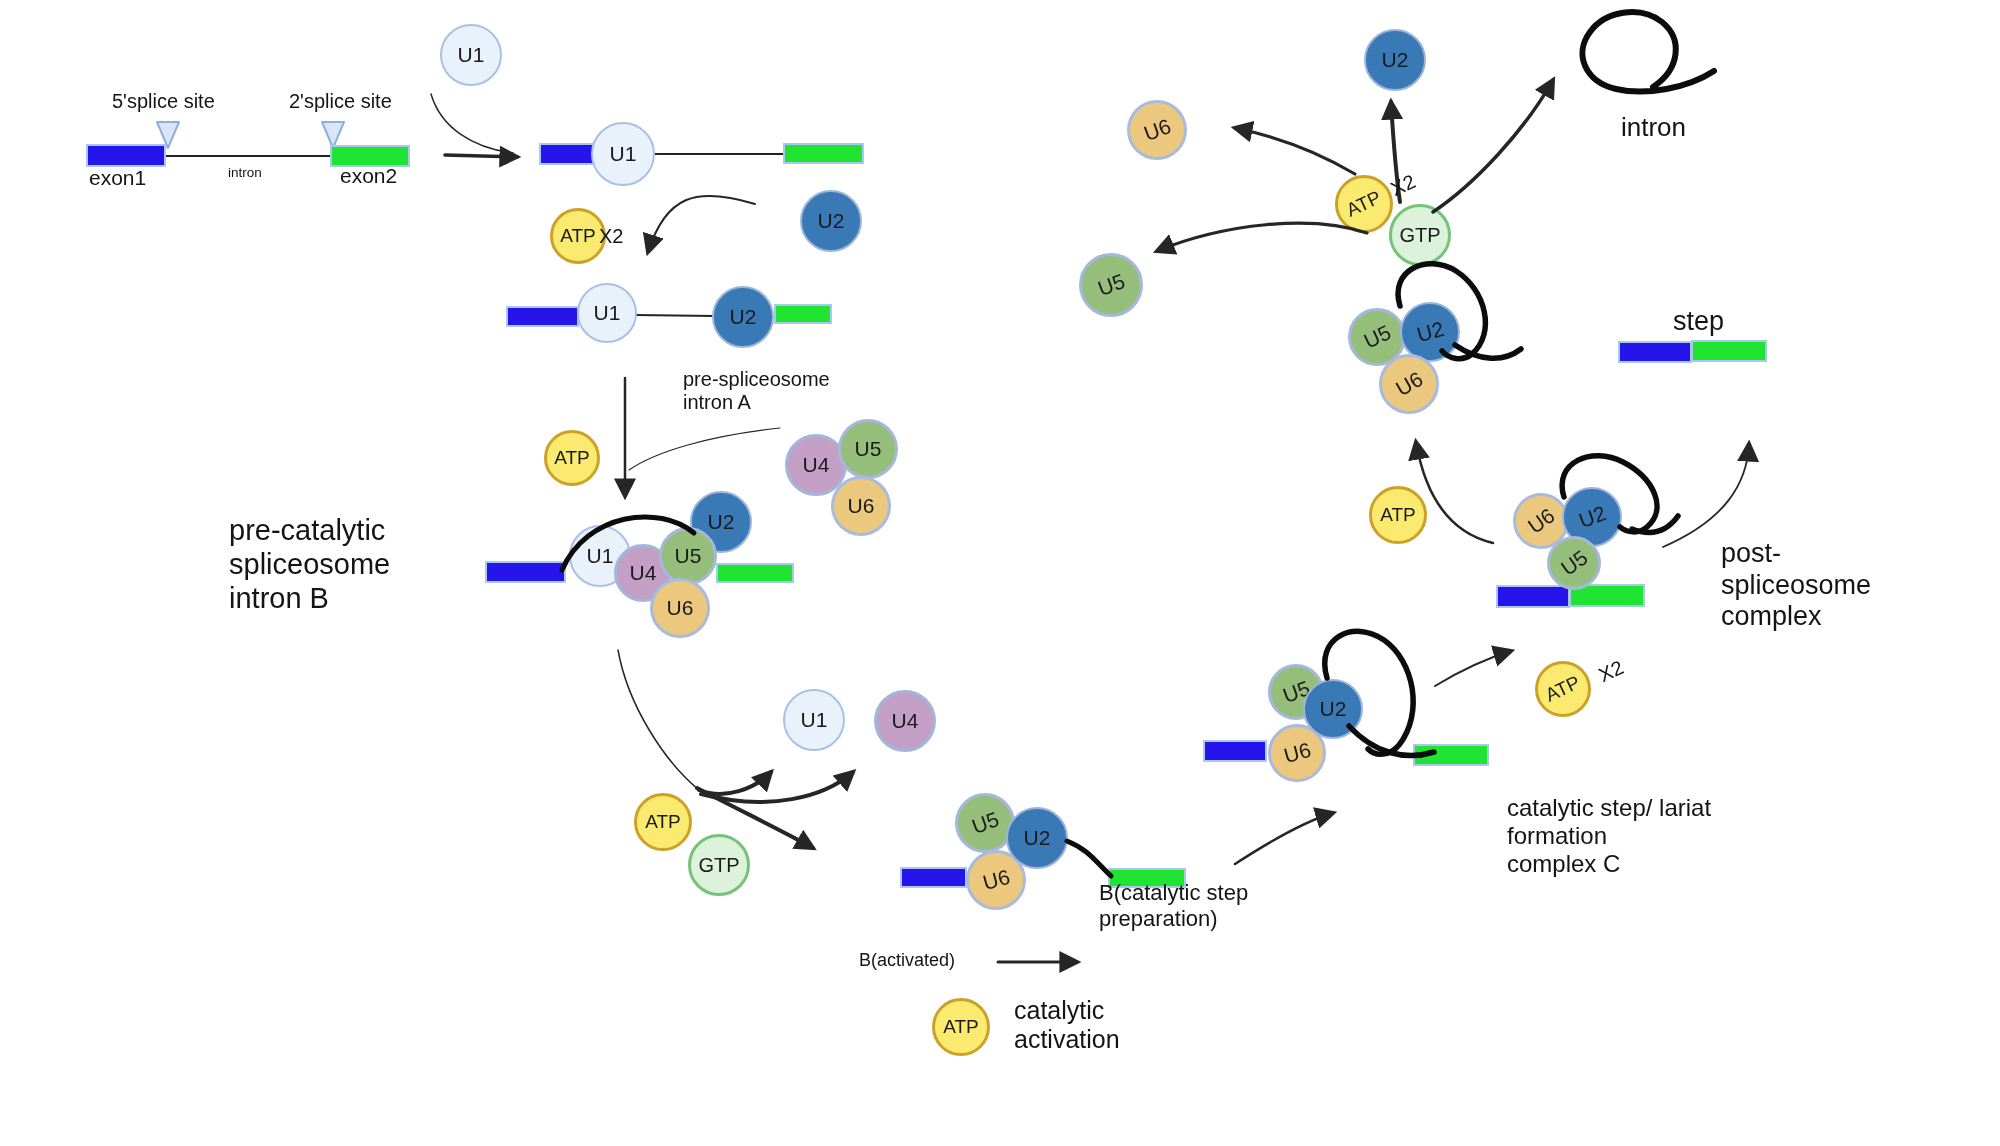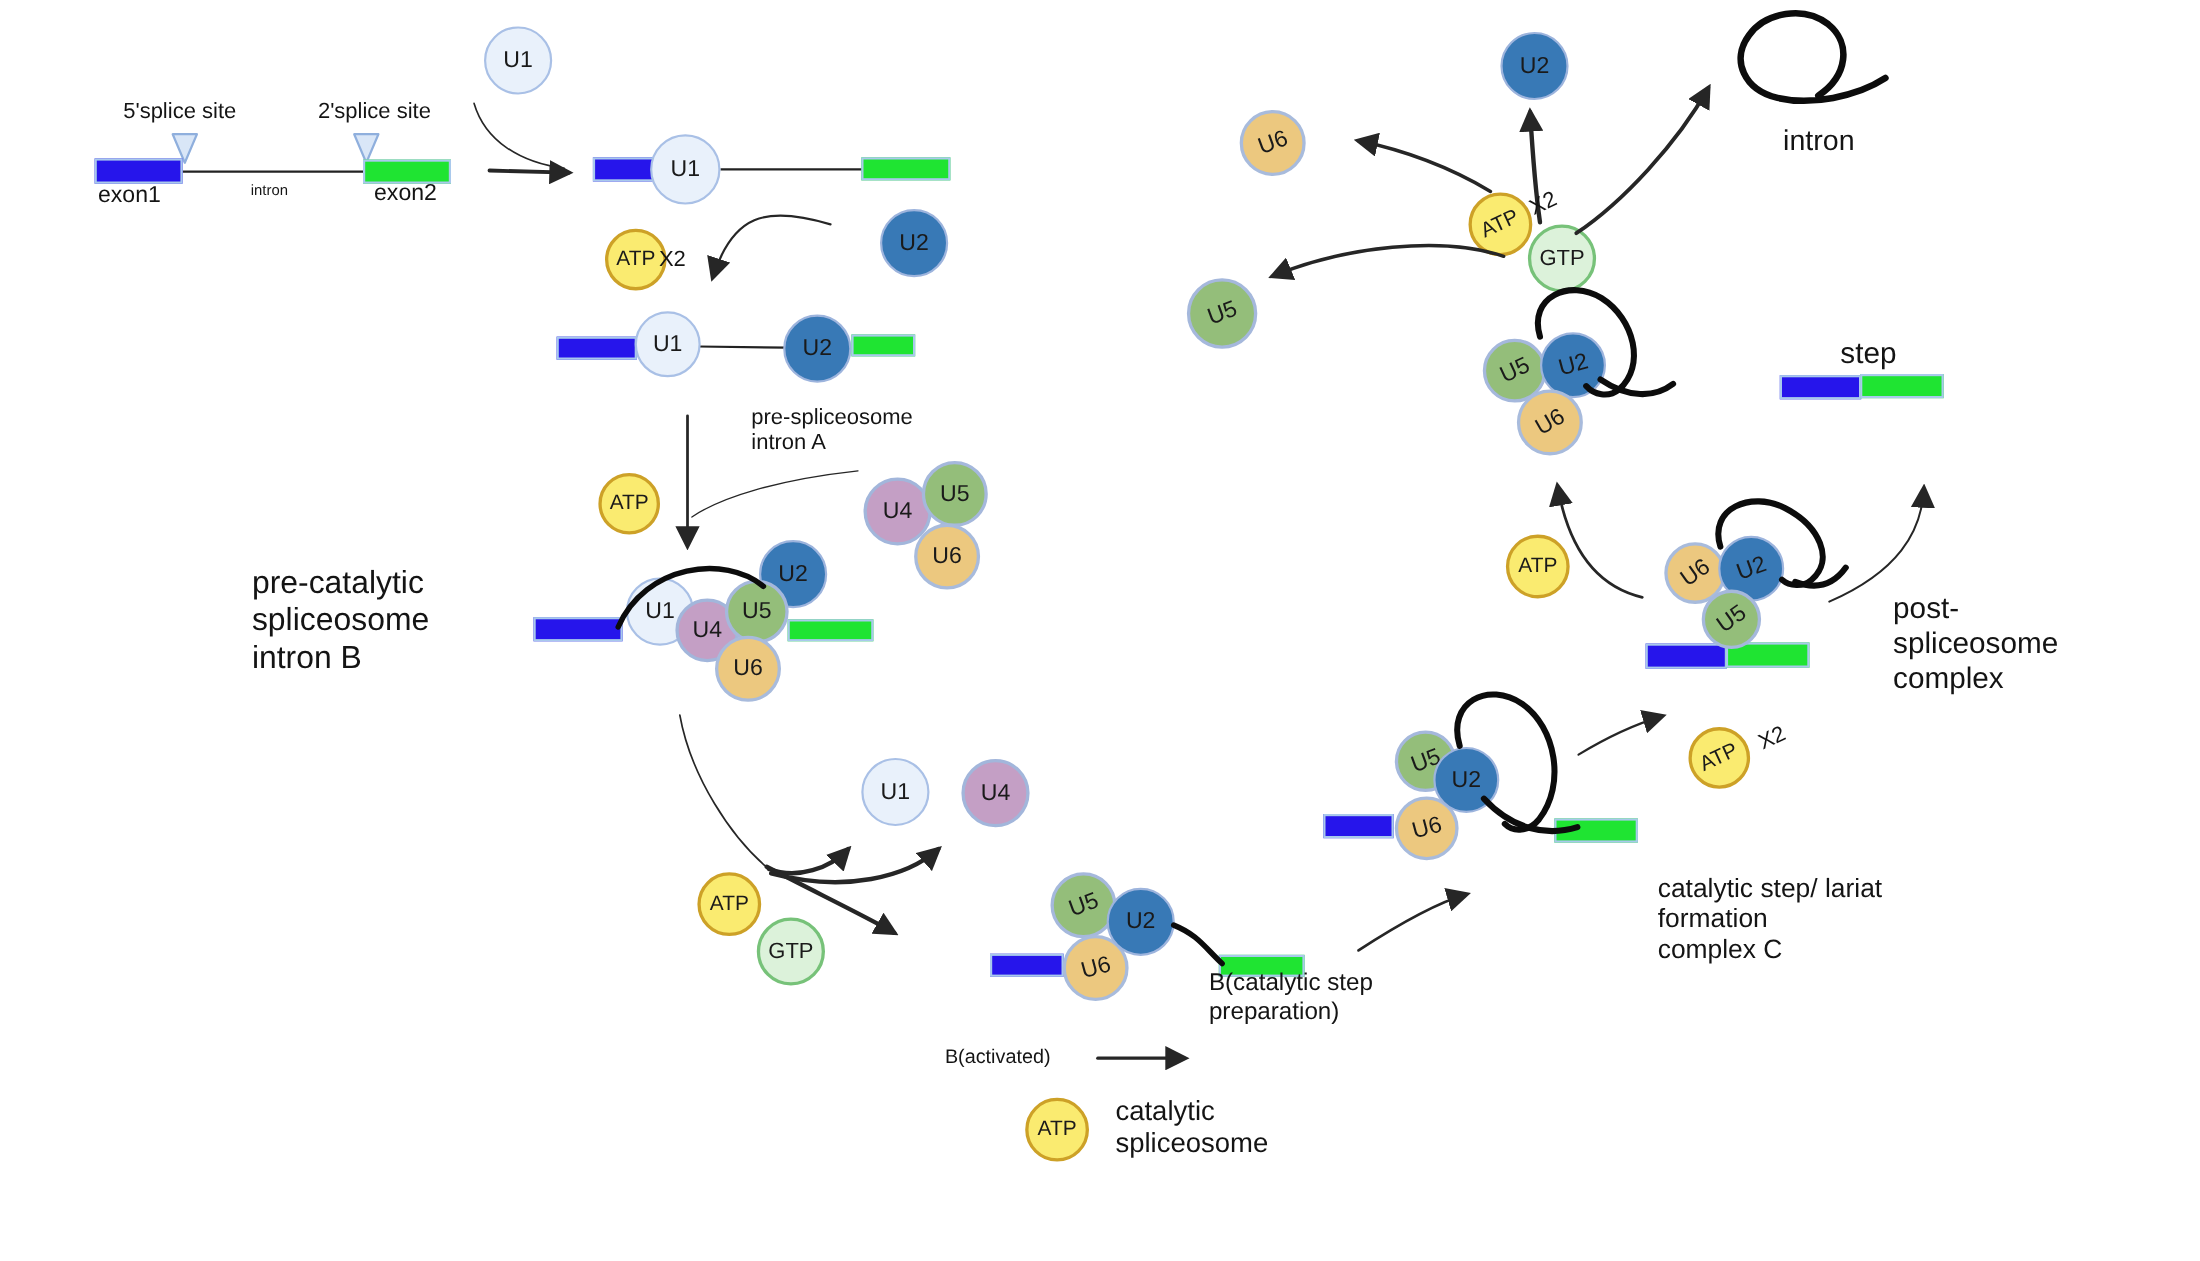--- a/index.html
+++ b/index.html
@@ -232,21 +232,21 @@
   <div class="tlabel x2" style="left:556px;top:225px;font-size:20px">X2</div>
   <div class="tlabel" style="left:640px;top:368px;font-size:20px">pre-spliceosome
 intron A</div>
   <div class="tlabel" style="left:186px;top:514px;font-size:29px">pre-catalytic
 spliceosome
 intron B</div>
   <div class="tlabel" style="left:816px;top:950px;font-size:18px">B(activated)</div>
   <div class="tlabel" style="left:1056px;top:880px;font-size:22px">B(catalytic step
 preparation)</div>
   <div class="tlabel" style="left:971px;top:996px;font-size:25px">catalytic
-spliceosome</div>
+activation</div>
   <div class="tlabel" style="left:1464px;top:794px;font-size:24px">catalytic step/ lariat
 formation
 complex C</div>
   <div class="tlabel x2" style="left:1556px;top:660px;font-size:20px;transform:rotate(-25deg)">X2</div>
   <div class="tlabel" style="left:1678px;top:538px;font-size:27px">post-
 spliceosome
 complex</div>
   <div class="tlabel x2" style="left:1348px;top:174px;font-size:20px;transform:rotate(-25deg)">X2</div>
   <div class="tlabel" style="left:1578px;top:112px;font-size:26px">intron</div>
   <div class="tlabel" style="left:1630px;top:306px;font-size:27px">step</div>

